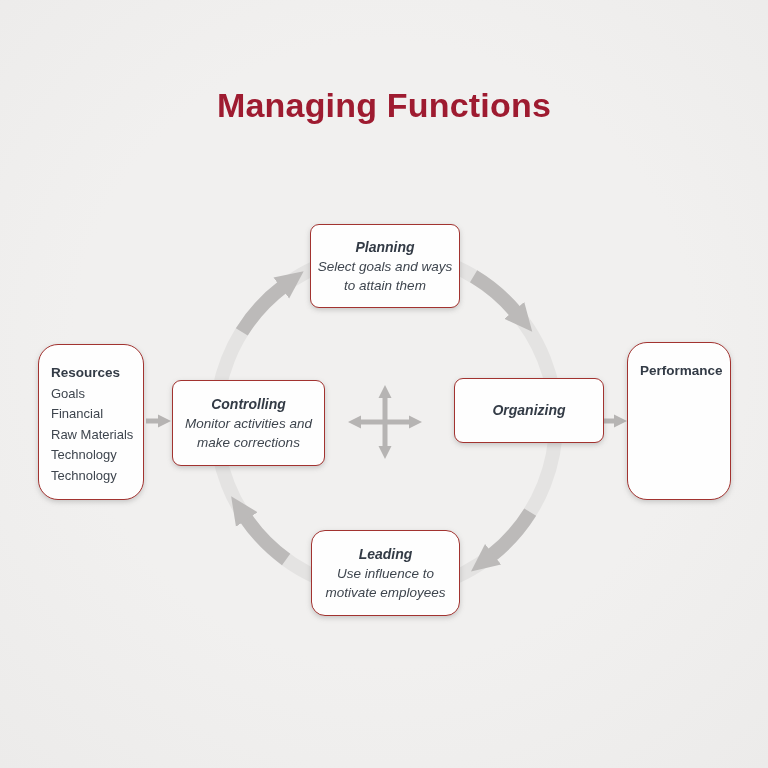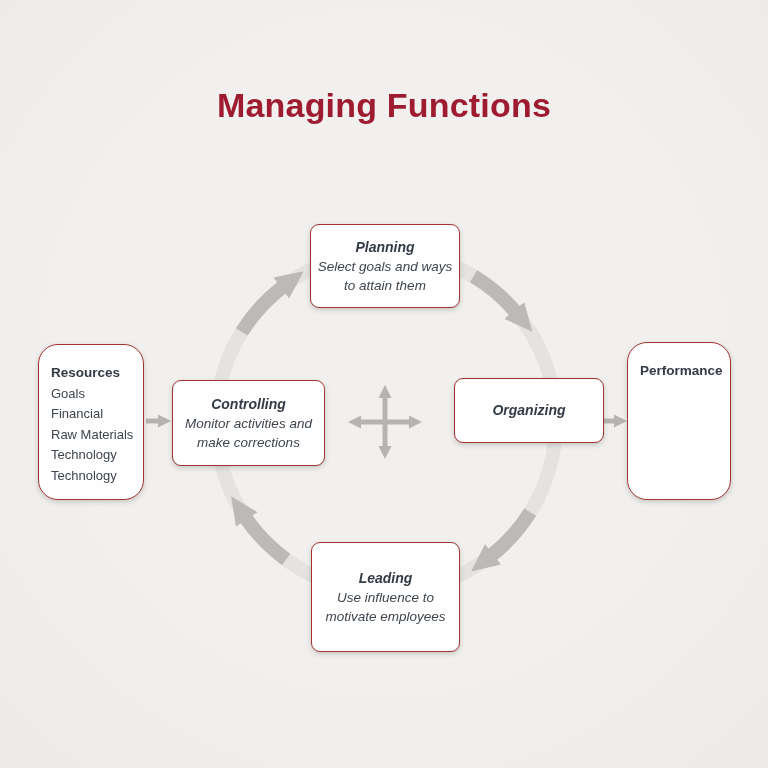--- a/index.html
+++ b/index.html
@@ -63,21 +63,21 @@
     line-height: 19px;
   }
   .node-desc {
     font-size: 13.5px;
     color: var(--body-text);
     line-height: 19px;
     white-space: pre-line;
   }
   .node-planning    { left: 310px; top: 224px; width: 150px; height: 84px; }
   .node-organizing  { left: 454px; top: 378px; width: 150px; height: 65px; }
-  .node-leading     { left: 311px; top: 542px; width: 149px; height: 110px; }
+  .node-leading     { left: 311px; top: 530px; width: 149px; height: 86px; border-radius: 14px; }
   .node-controlling { left: 172px; top: 380px; width: 153px; height: 86px; }
   .side-box {
     position: absolute;
     z-index: 2;
     background: var(--box-bg);
     border: 1.6px solid var(--box-border);
     border-radius: 20px;
     box-shadow: 0 2px 5px rgba(120,120,120,0.35);
     padding: 18px 10px 10px 12px;
   }

